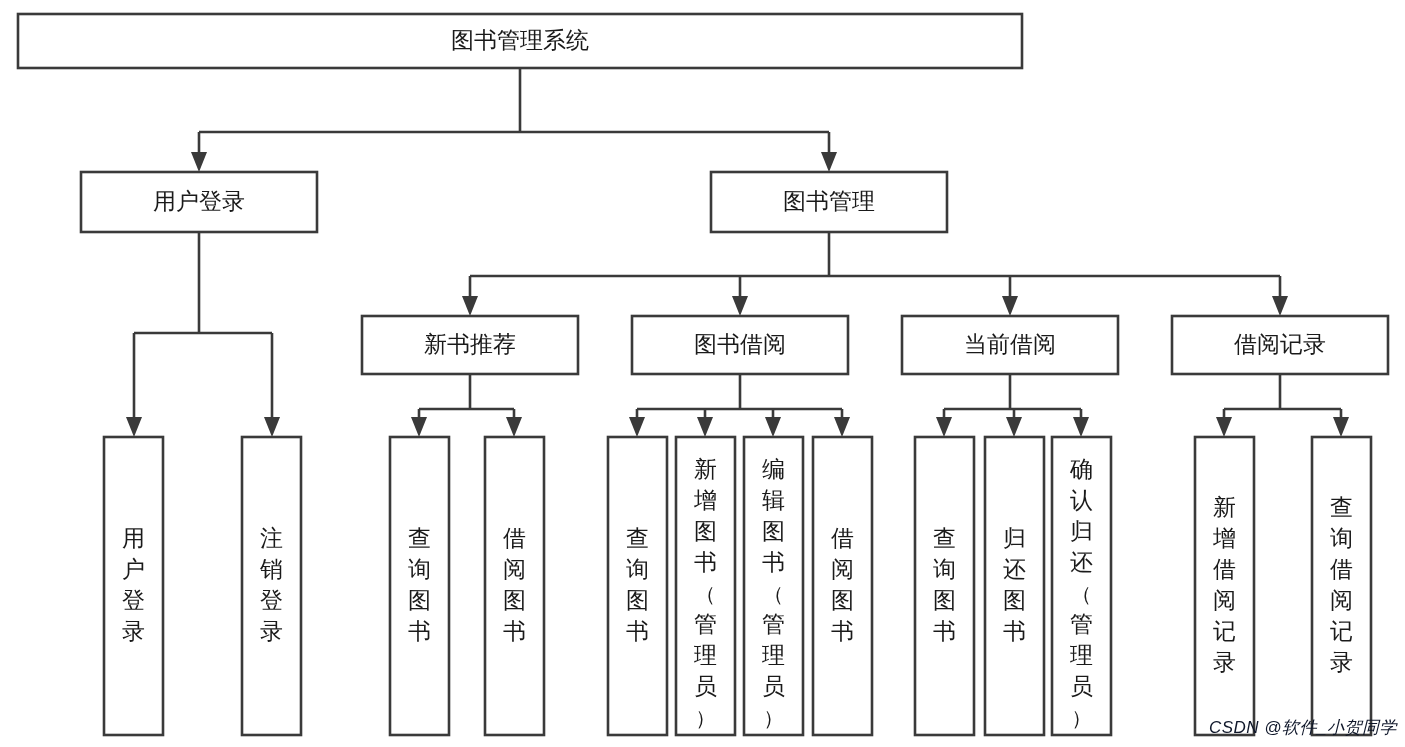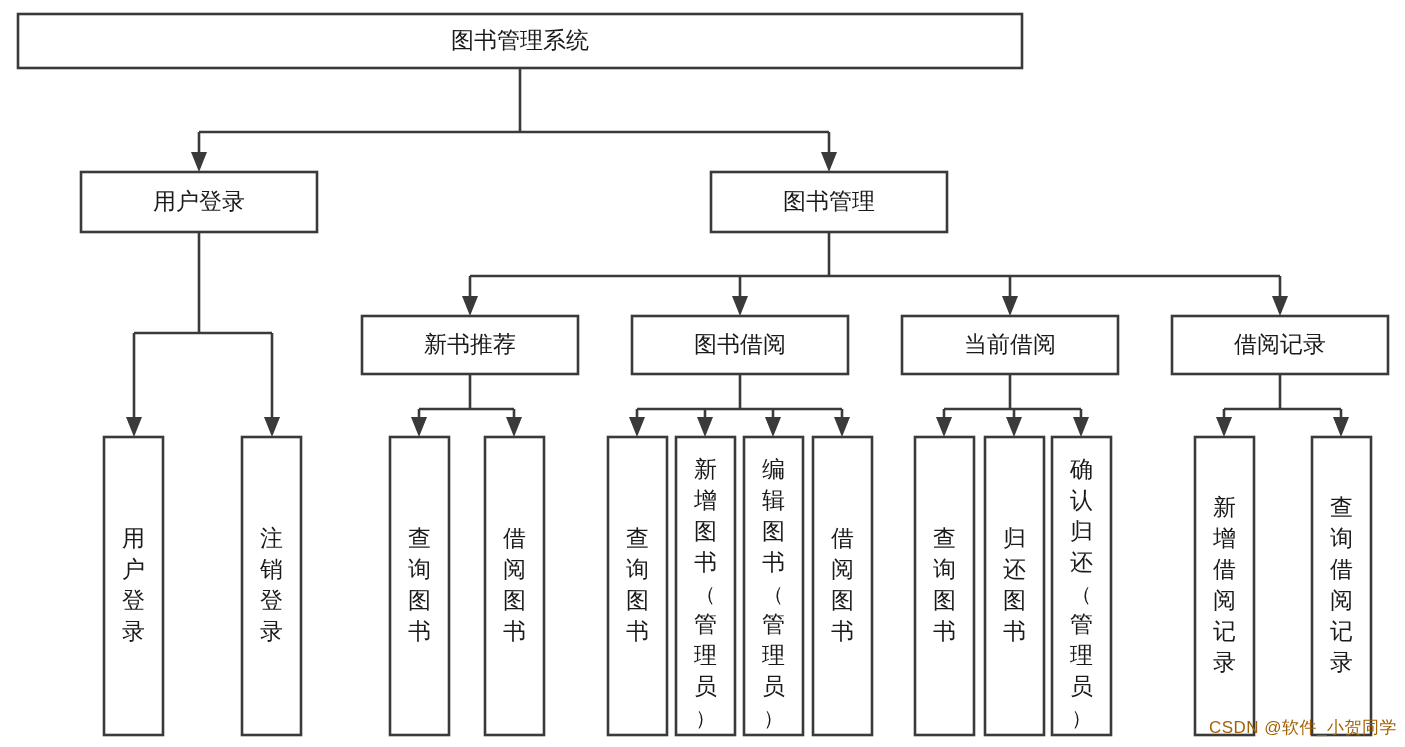--- a/index.html
+++ b/index.html
@@ -52,24 +52,25 @@
     font-size: 23px;
     fill: #1a1a1a;
     text-anchor: middle;
   }
   .watermark {
     position: absolute;
     right: 8px;
     bottom: 8px;
     font-family: "Liberation Sans", "DejaVu Sans", sans-serif;
     font-size: 17px;
-    color: #a16207;
+    color: #0f172a;
     letter-spacing: 0.5px;
     white-space: nowrap;
     pointer-events: none;
+    font-style: italic;
   }
 </style>
 </head>
 <body>
 
 <div id="diagram-root">
   <svg id="tree-svg" viewBox="0 0 1405 747">
       <g>
         <path class="connector" d="M 520 68 L 520 132"></path>
         <path class="connector" d="M 199 132 L 829 132"></path>

